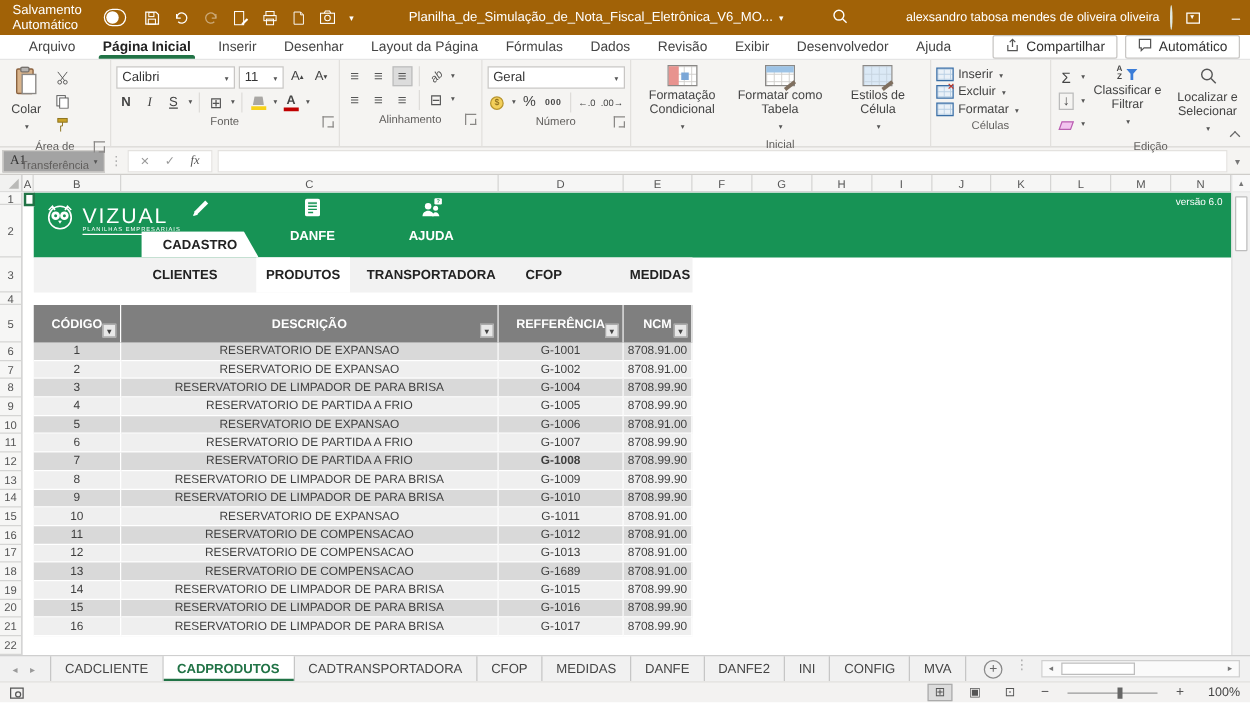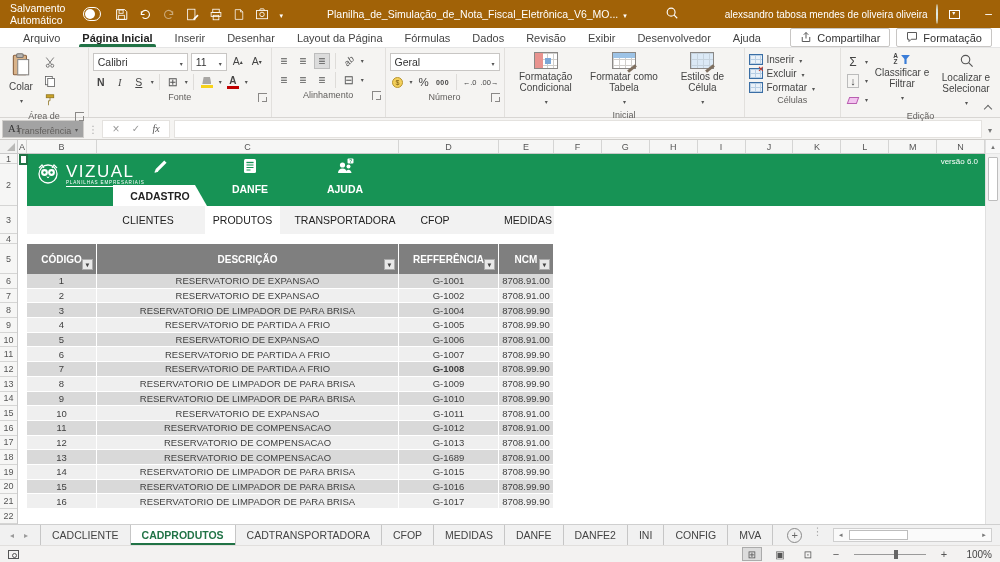--- a/index.html
+++ b/index.html
@@ -115,21 +115,21 @@
   .btab{position:absolute;text-align:center;font-weight:bold;font-size:10.5px;color:#fff;}
   .btab .bicon{height:24px;display:flex;align-items:center;justify-content:center;}
   .btab-cadastro{left:86px;top:0;width:94px;height:52px;}
   .btab-cadastro .blabel{position:absolute;left:0;right:0;bottom:0;height:21px;background:#fff;color:#222;clip-path:polygon(0 0,calc(100% - 12px) 0,100% 100%,0 100%);display:flex;align-items:center;justify-content:center;}
   .btab-danfe{left:178px;top:0;width:90px;height:52px;}
   .btab-ajuda{left:273px;top:0;width:90px;height:52px;}
   .btab .blabel2{height:21px;display:flex;align-items:center;justify-content:center;}
 
   
   .subtabs{position:absolute;left:27px;top:52px;width:527px;height:28px;background:#f2f2f2;z-index:2;}
-  .stab{position:absolute;top:0;height:28px;display:flex;align-items:center;justify-content:center;font-size:10.5px;font-weight:normal;color:#222;}
+  .stab{position:absolute;top:0;height:28px;display:flex;align-items:center;justify-content:center;font-size:10.5px;font-weight:bold;color:#222;}
   .stab.active{background:#fff;}
 
   
   .vz-table{position:absolute;left:27px;top:90px;width:527px;z-index:2;font-size:9.5px;color:#3f3f3f;}
   .thead{display:flex;height:30px;}
   .th{background:#7f7f7f;color:#fff;font-weight:bold;font-size:10px;display:flex;align-items:center;justify-content:center;border-right:1px solid #fff;position:relative;}
   .filterbtn{position:absolute;right:3px;bottom:4px;width:11px;height:11px;background:#e8e8e8;border:1px solid #ababab;display:flex;align-items:center;justify-content:center;}
   .filterbtn::after{content:'▾';font-size:6.5px;color:#444;}
   .trow{display:flex;height:14.7px;}
   .trow .td{display:flex;align-items:center;justify-content:center;border-right:1px solid #fff;border-bottom:1px solid #fff;overflow:hidden;white-space:nowrap;}
@@ -269,21 +269,21 @@
       <span><svg width="12" height="12" viewBox="0 0 16 16">
             <path d="M8 10V2M5 5l3-3 3 3" fill="none" stroke="#555" stroke-width="1.3"></path>
             <path d="M3 8v6h10V8" fill="none" stroke="#555" stroke-width="1.3"></path>
           </svg></span>
       <span>Compartilhar</span>
     </span>
     <span class="chipbtn">
       <span><svg width="12" height="12" viewBox="0 0 16 16">
             <path d="M2 2h12v9H7l-3 3v-3H2z" fill="none" stroke="#555" stroke-width="1.3"></path>
           </svg></span>
-      <span>Formatação</span>
+      <span>Automático</span>
     </span>
   </div>
 </div>
 
 <div class="ribbon">
 
   <div class="rgroup" style="width:92px">
     <div class="rgroup-body">
       <div class="bigbtn">
         <span><svg width="20" height="24" viewBox="0 0 18 22">

